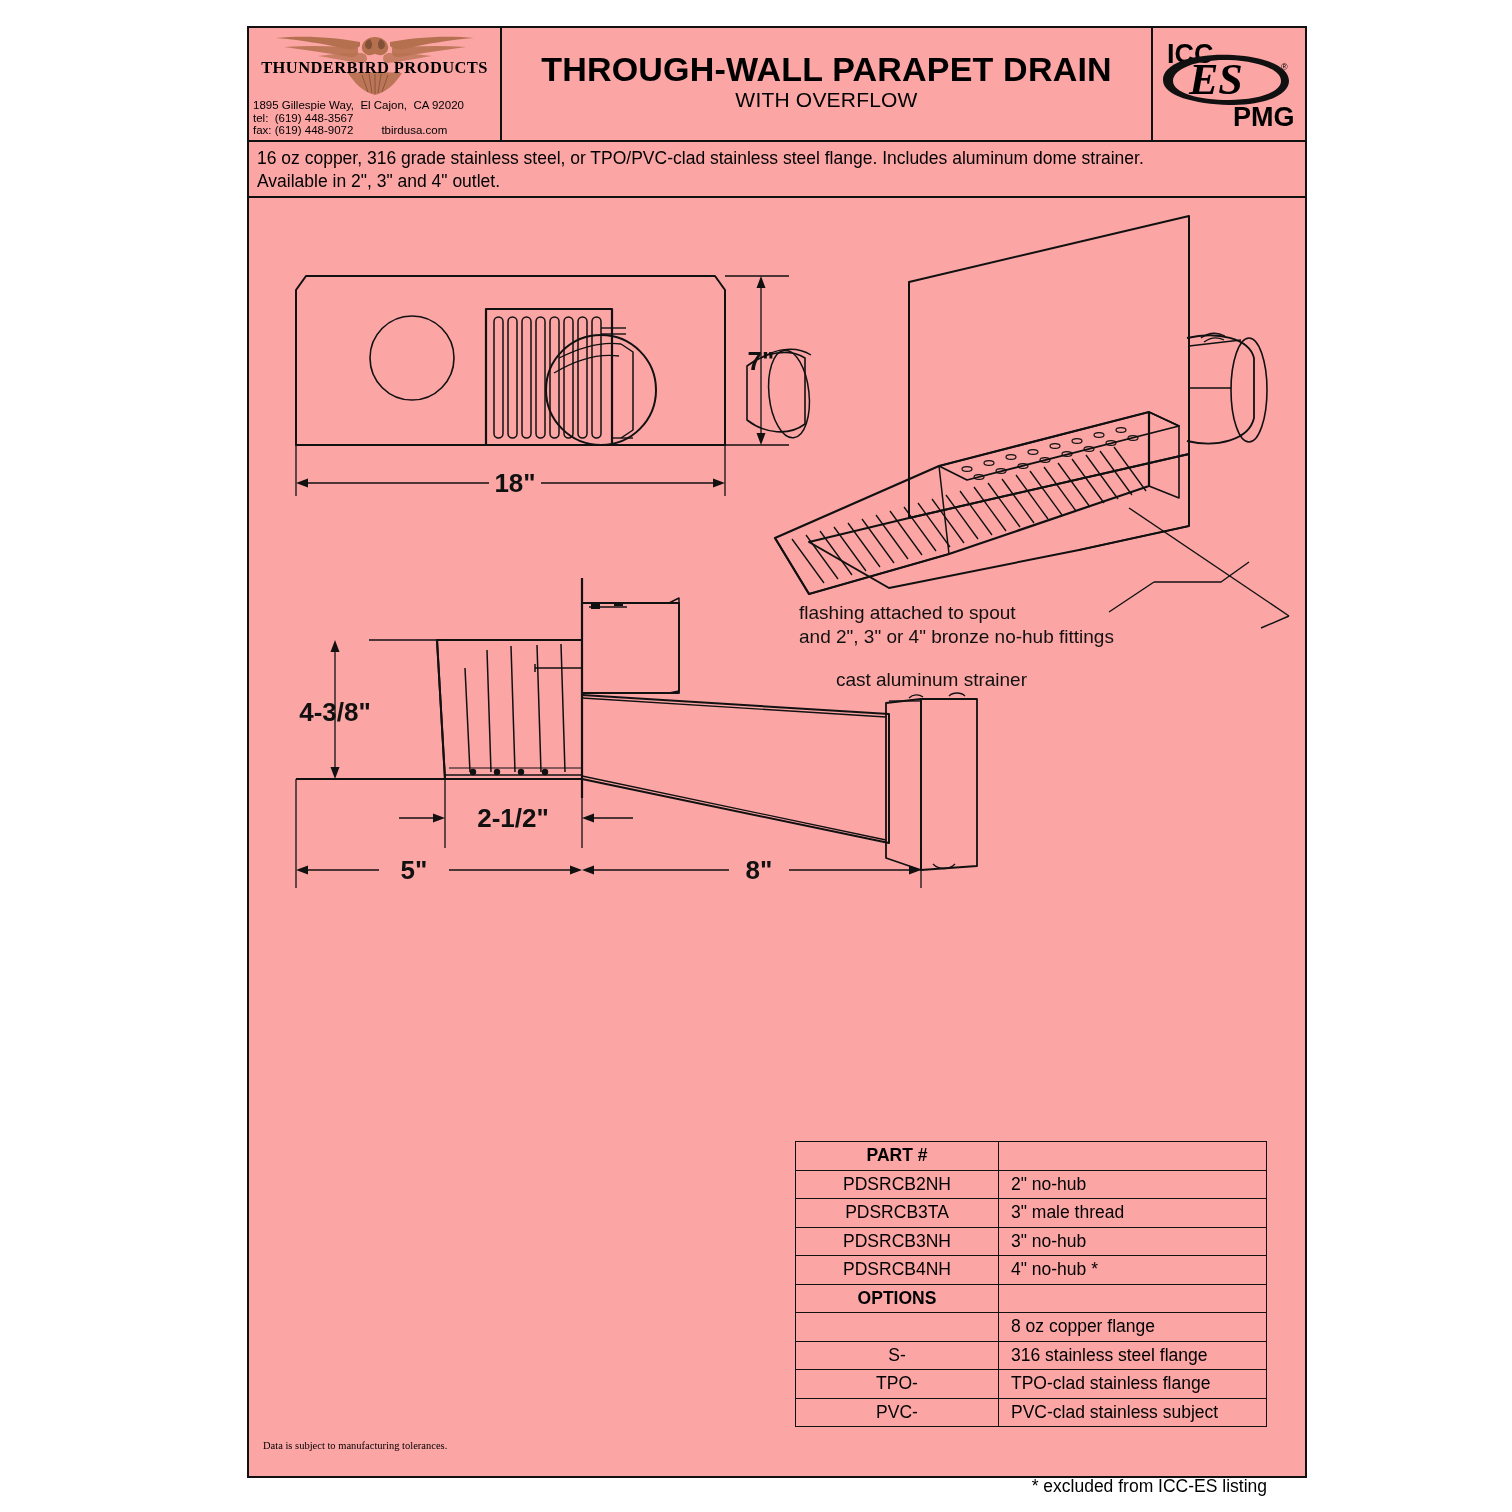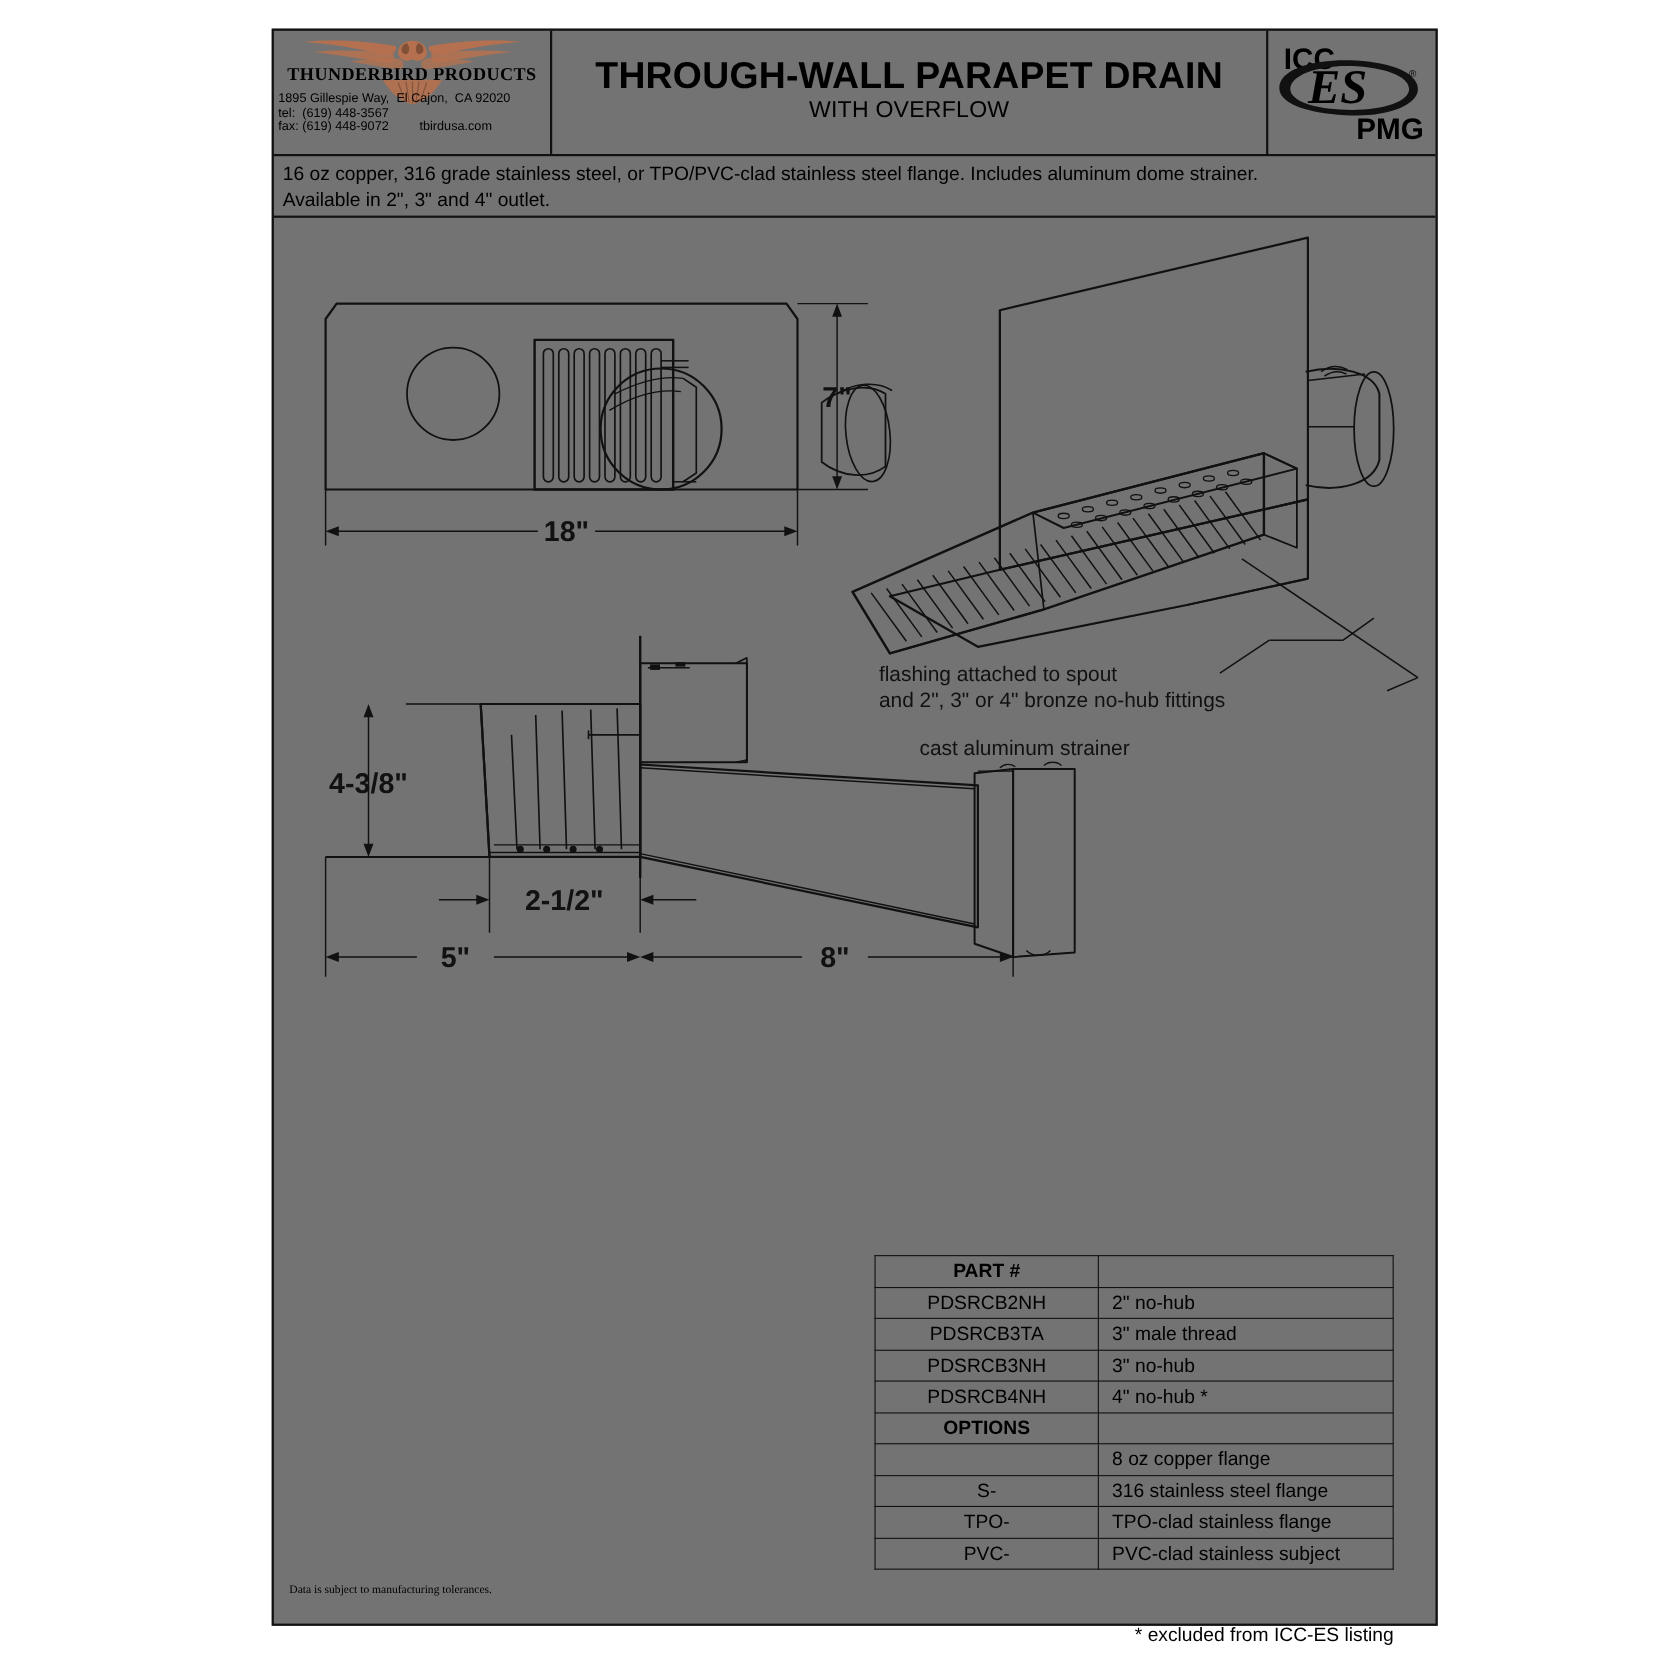--- a/index.html
+++ b/index.html
@@ -1,25 +1,25 @@
 <!DOCTYPE html>
 <html><head>
 <meta charset="utf-8">
 <style>
   html,body{margin:0;padding:0;background:#fff;}
   body{width:1512px;height:1512px;font-family:"Liberation Sans",sans-serif;color:#000;position:relative;overflow:hidden;}
 
-  .sheet{position:absolute;left:247px;top:26px;width:1060px;height:1452px;border:2px solid #111;box-sizing:border-box;background:#737373;}
+  .sheet{position:absolute;left:247px;top:26px;width:1060px;height:1452px;border:2px solid #111;box-sizing:border-box;background:#fca5a5;}
 
   
   .titleblock{position:absolute;left:0;top:0;width:100%;height:114px;border-bottom:2px solid #111;box-sizing:border-box;display:flex;}
   .logo-cell{width:253px;border-right:2px solid #111;box-sizing:border-box;position:relative;}
   .eagle{position:absolute;left:50%;top:3px;transform:translateX(-50%);width:230px;height:36px;}
   .brandname{position:absolute;left:0;top:30px;width:100%;text-align:center;font-family:"Liberation Serif",serif;font-weight:700;font-size:16.5px;letter-spacing:.4px;z-index:3;}
-  .addr{position:absolute;left:4px;bottom:18px;font-size:11.5px;line-height:12.6px;font-family:"Liberation Sans",sans-serif;white-space:pre;}
+  .addr{position:absolute;left:4px;bottom:3px;font-size:11.5px;line-height:12.6px;font-family:"Liberation Sans",sans-serif;white-space:pre;}
   .addr .web{padding-left:28px;}
 
   .title-cell{flex:1;border-right:2px solid #111;box-sizing:border-box;display:flex;flex-direction:column;align-items:center;justify-content:center;padding-bottom:6px;}
   .t-main{font-size:34px;font-weight:700;letter-spacing:.2px;line-height:38px;}
   .t-sub{font-size:21px;letter-spacing:.2px;line-height:24px;}
 
   .icc-cell{width:152px;box-sizing:border-box;position:relative;}
   .icc-inner{position:absolute;left:50%;top:50%;transform:translate(-50%,-50%);width:160px;height:96px;}
 
   

